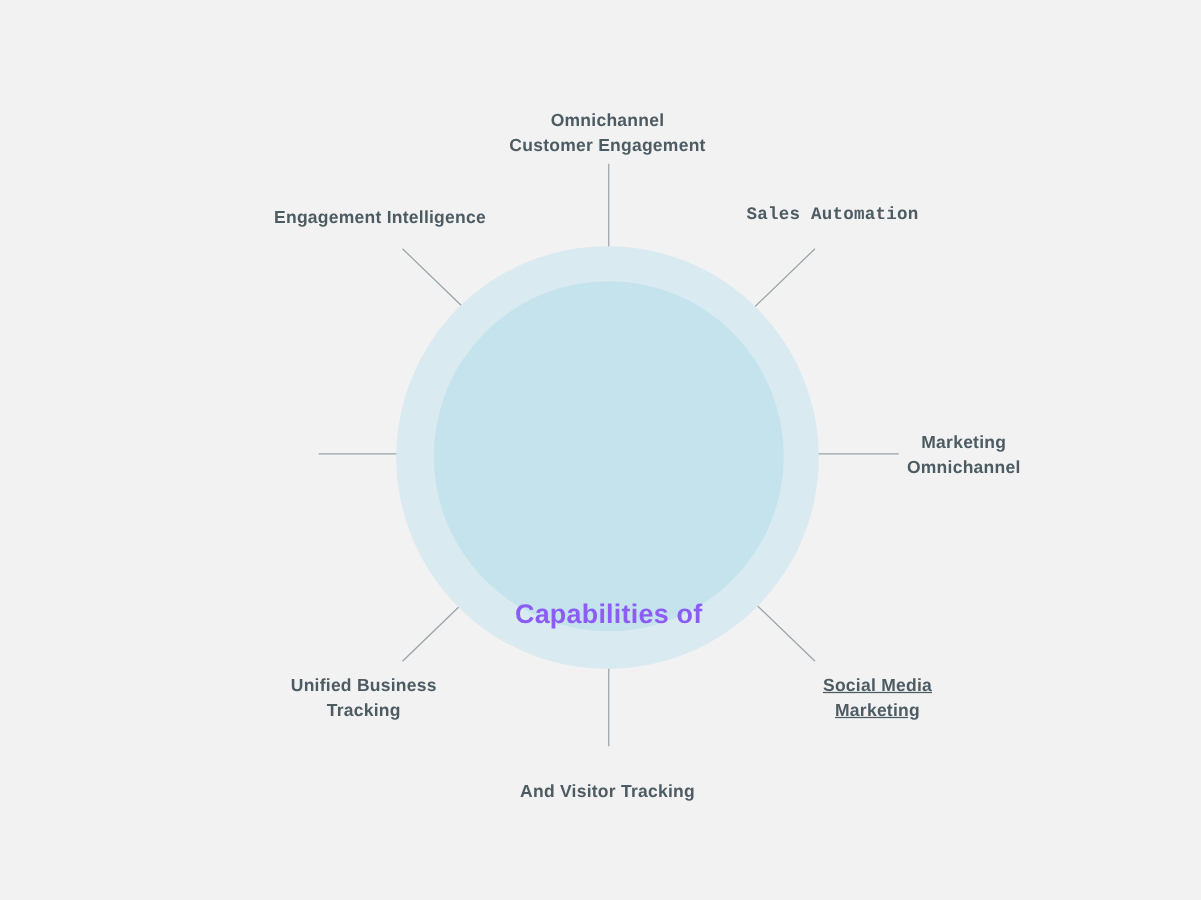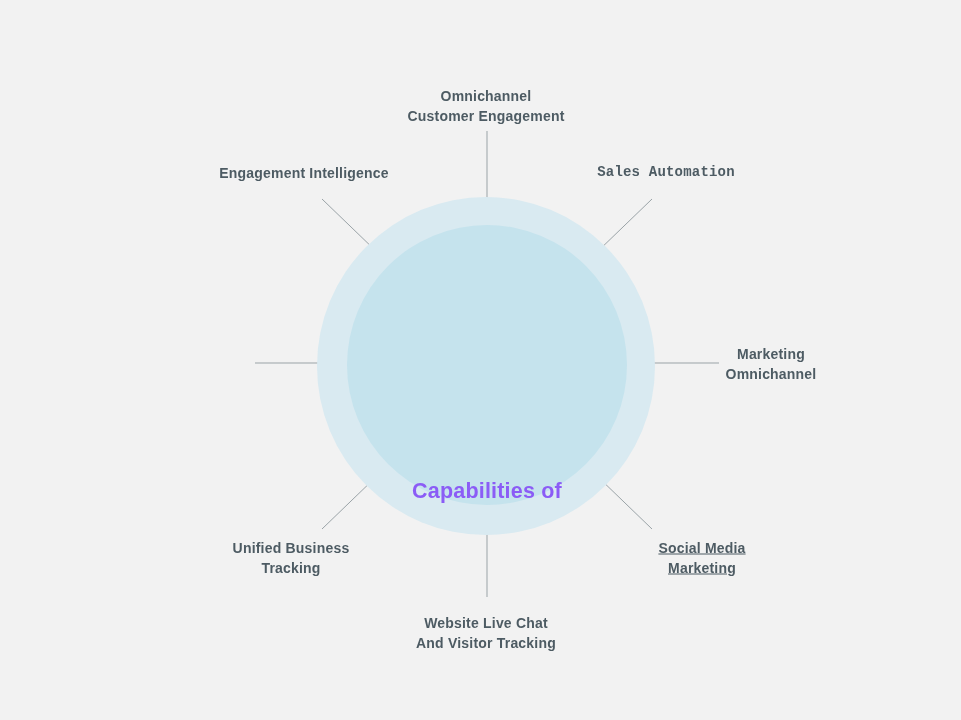--- a/index.html
+++ b/index.html
@@ -118,17 +118,16 @@
     <div>Unified Business</div>
     <div>Tracking</div>
   </div>
 
   <div class="node-label" style="left:702px; top:558px;text-decoration:underline;">
     <div>Social Media</div>
     <div>Marketing</div>
   </div>
 
   <div class="node-label" style="left:486px; top:633px;">
-    <div>Website Live Chat</div>
     <div>And Visitor Tracking</div>
   </div>
 
 </div>
 
 </body></html>

